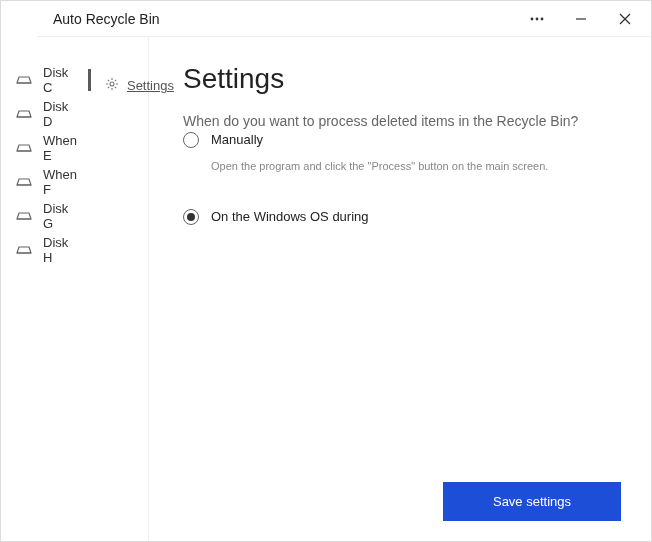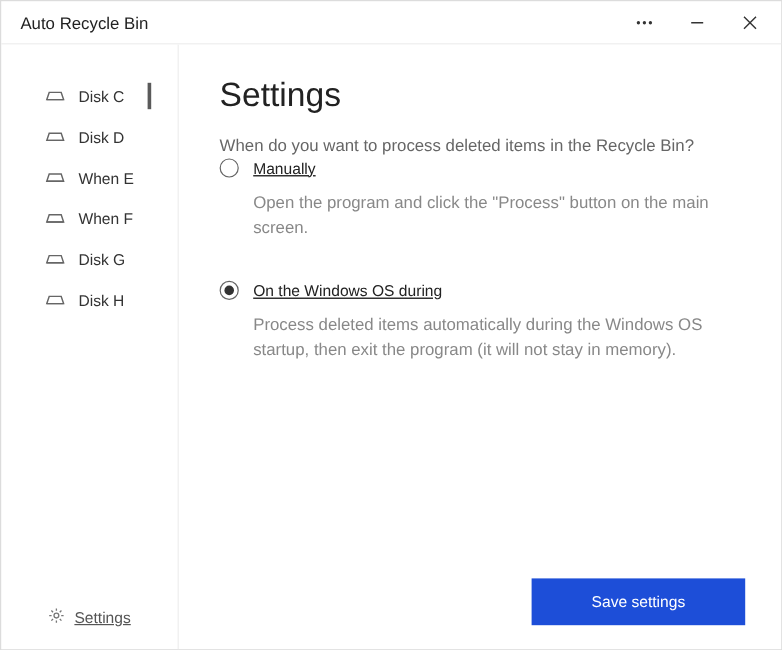--- a/index.html
+++ b/index.html
@@ -17,20 +17,21 @@
       display: flex;
       flex-direction: column;
       background: #fff;
     }
     .titlebar {
       height: 36px;
       display: flex;
       align-items: center;
       padding: 0 4px 0 16px;
       border-bottom: 1px solid #eee;
+      margin-left: 36px;
     }
     .titlebar-title {
       font-size: 14px;
       color: #222;
       flex: 0 0 auto;
     }
     .titlebar-spacer { flex: 1; }
     .titlebar-button {
       width: 44px;
       height: 36px;
@@ -42,23 +43,22 @@
     .titlebar-button svg { display: block; }
     .content {
       flex: 1;
       display: flex;
       overflow: hidden;
     }
     .sidebar {
       width: 148px;
       border-right: 1px solid #eee;
       display: flex;
-      flex-direction: column;
+      flex-direction: row;
       padding-top: 26px;
-      align-items: center;
     }
     .sidebar-list { flex: 1; }
     .sidebar-item {
       display: flex;
       align-items: center;
       height: 34px;
       padding: 0 14px;
       font-size: 13px;
       color: #333;
       position: relative;
@@ -112,23 +112,21 @@
       font-size: 14px;
       color: #666;
       line-height: 1.5;
     }
     .radio-group { }
     .radio-option {
       margin-bottom: 34px;
     }
     .radio-row {
       display: flex;
-      align-items: center;
       cursor: pointer;
-      text-decoration: underline;
     }
     .radio-dot {
       width: 16px;
       height: 16px;
       border: 1.5px solid #666;
       border-radius: 50%;
       margin-right: 12px;
       display: flex;
       align-items: center;
       justify-content: center;
@@ -139,21 +137,21 @@
       width: 8px;
       height: 8px;
       background: #333;
       border-radius: 50%;
     }
     .radio-label {
       font-size: 13px;
       color: #222;
     }
     .radio-desc {
-      font-size: 14px;
+      font-size: 11px;
       color: #888;
       line-height: 1.5;
       margin-top: 10px;
       margin-left: 28px;
     }
     .footer-bar {
       position: absolute;
       bottom: 20px;
       right: 30px;
     }
@@ -294,21 +292,20 @@
             <span class="radio-label">Manually</span>
           </div>
           <p class="radio-desc">Open the program and click the "Process" button on the main screen.</p>
         </div>
 
         <div class="radio-option">
           <div class="radio-row">
             <span class="radio-dot selected"></span>
             <span class="radio-label">On the Windows OS during</span>
           </div>
-          <p class="radio-desc">Process deleted items automatically during the Windows OS startup, then exit the program (it will not stay in memory).</p>
         </div>
 
       </div>
 
       <div class="footer-bar">
         <button class="save-button">Save settings</button>
       </div>
     </div>
 
   </div>

